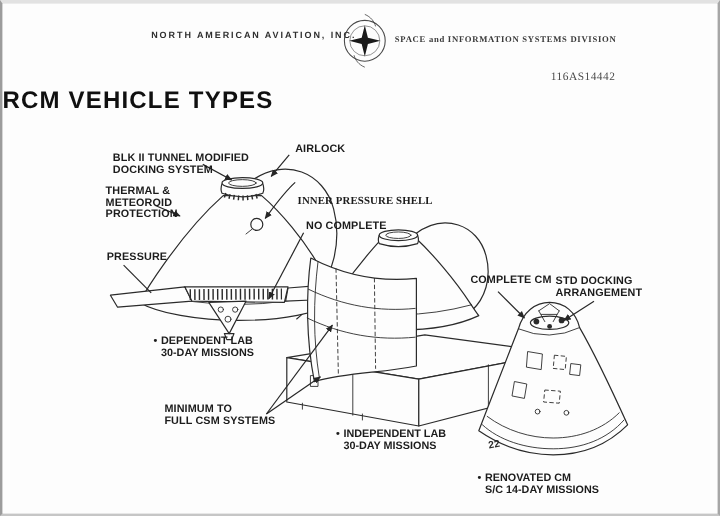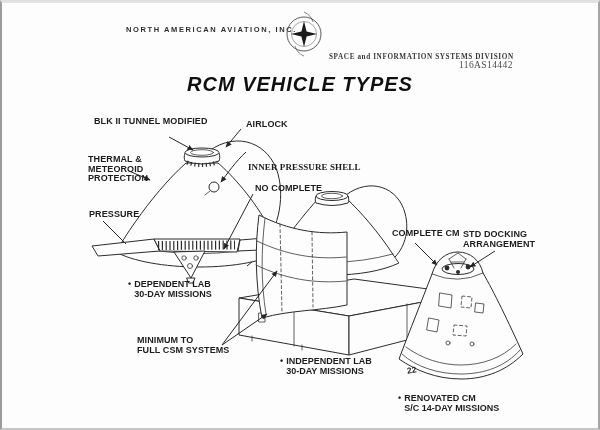--- a/index.html
+++ b/index.html
@@ -2,23 +2,23 @@
 <html><head>
 <meta charset="utf-8">
 <style>
   html,body{margin:0;padding:0;background:#fff;}
   .page{position:relative;width:600px;height:430px;background:#fdfdfd;box-sizing:border-box;
         border-left:2px solid #9c9c9c;border-right:2px solid #a6a6a6;border-top:3px solid #e2e2e2;
         border-bottom:2px solid #c6c6c6;overflow:hidden;font-family:"Liberation Sans",sans-serif;}
   .abs{position:absolute;white-space:nowrap;}
   .company{left:124px;top:22px;font-size:7.5px;font-weight:700;letter-spacing:1.6px;color:#2f2f2f;}
   .division{left:327px;top:26px;font-family:"Liberation Serif",serif;font-size:7.2px;font-weight:700;
-            letter-spacing:.6px;color:#3a3a3a;margin-top:24px;}
+            letter-spacing:.6px;color:#3a3a3a;}
   .docnum{left:457px;top:57px;font-family:"Liberation Serif",serif;font-size:9.5px;letter-spacing:.4px;color:#4a4a4a;text-align:center;}
-  .title{left:0;right:0;top:70px;text-align:center;font-size:20px;font-weight:700;letter-spacing:1px;color:#101010;font-style:italic;}
+  .title{left:0;right:0;top:70px;font-size:20px;font-weight:700;letter-spacing:1px;color:#101010;}
   .co{position:absolute;font-size:9px;font-weight:700;line-height:9.5px;letter-spacing:.1px;color:#1c1c1c;white-space:nowrap;}
   .caption{position:absolute;display:flex;gap:3px;font-size:9px;font-weight:700;line-height:10px;color:#1c1c1c;white-space:nowrap;}
   .caption .blt{font-size:9px;line-height:10px;}
   .mark22{position:absolute;left:405px;top:362px;font-size:8.5px;font-weight:700;color:#2b2b2b;transform:rotate(-10deg);}
   svg.canvas{position:absolute;left:0;top:0;}
   .ln{fill:none;stroke:#2b2b2b;stroke-width:1;stroke-linecap:round;stroke-linejoin:round;}
   .th{fill:none;stroke:#2b2b2b;stroke-width:.75;stroke-linecap:round;stroke-linejoin:round;}
   .wh{fill:#fdfdfd;stroke:#2b2b2b;stroke-width:1;stroke-linejoin:round;}
   .dash{stroke-dasharray:3 2.6;}
   .corr{fill:none;stroke:#2b2b2b;stroke-dasharray:1.2 2.6;}
@@ -145,22 +145,23 @@
       <path class="lead" d="M 244,149 C 234,158 225,171 219,179" marker-end="url(#ah)"></path>
       <path class="lead" d="M 251,191 L 222,246" marker-end="url(#ah)"></path>
       <path class="lead" d="M 101,218 L 124,241"></path>
       <path class="lead" d="M 220,342 L 275,268" marker-end="url(#ah)"></path>
       <path class="lead" d="M 220,342 L 265,311" marker-end="url(#ah)"></path>
       <path class="lead" d="M 413,240 L 435,262" marker-end="url(#ah)"></path>
       <path class="lead" d="M 493,248 L 468,264" marker-end="url(#ah)"></path>
     </g>
   </svg>
 
-  <div class="co" style="left:92px;top:114px;">
+  <div class="co" style="left:92px;top:124px;">
     <div>BLK II TUNNEL MODIFIED</div>
+    <div>DOCKING SYSTEM</div>
   </div>
   <div class="co" style="left:244px;top:117px;">
     <div>AIRLOCK</div>
   </div>
   <div class="co" style="left:86px;top:152px;">
     <div>THERMAL &amp;</div>
     <div>METEOROID</div>
     <div>PROTECTION</div>
   </div>
   <div class="co" style="left:246px;top:160px;font-family:Liberation Serif, serif;">

